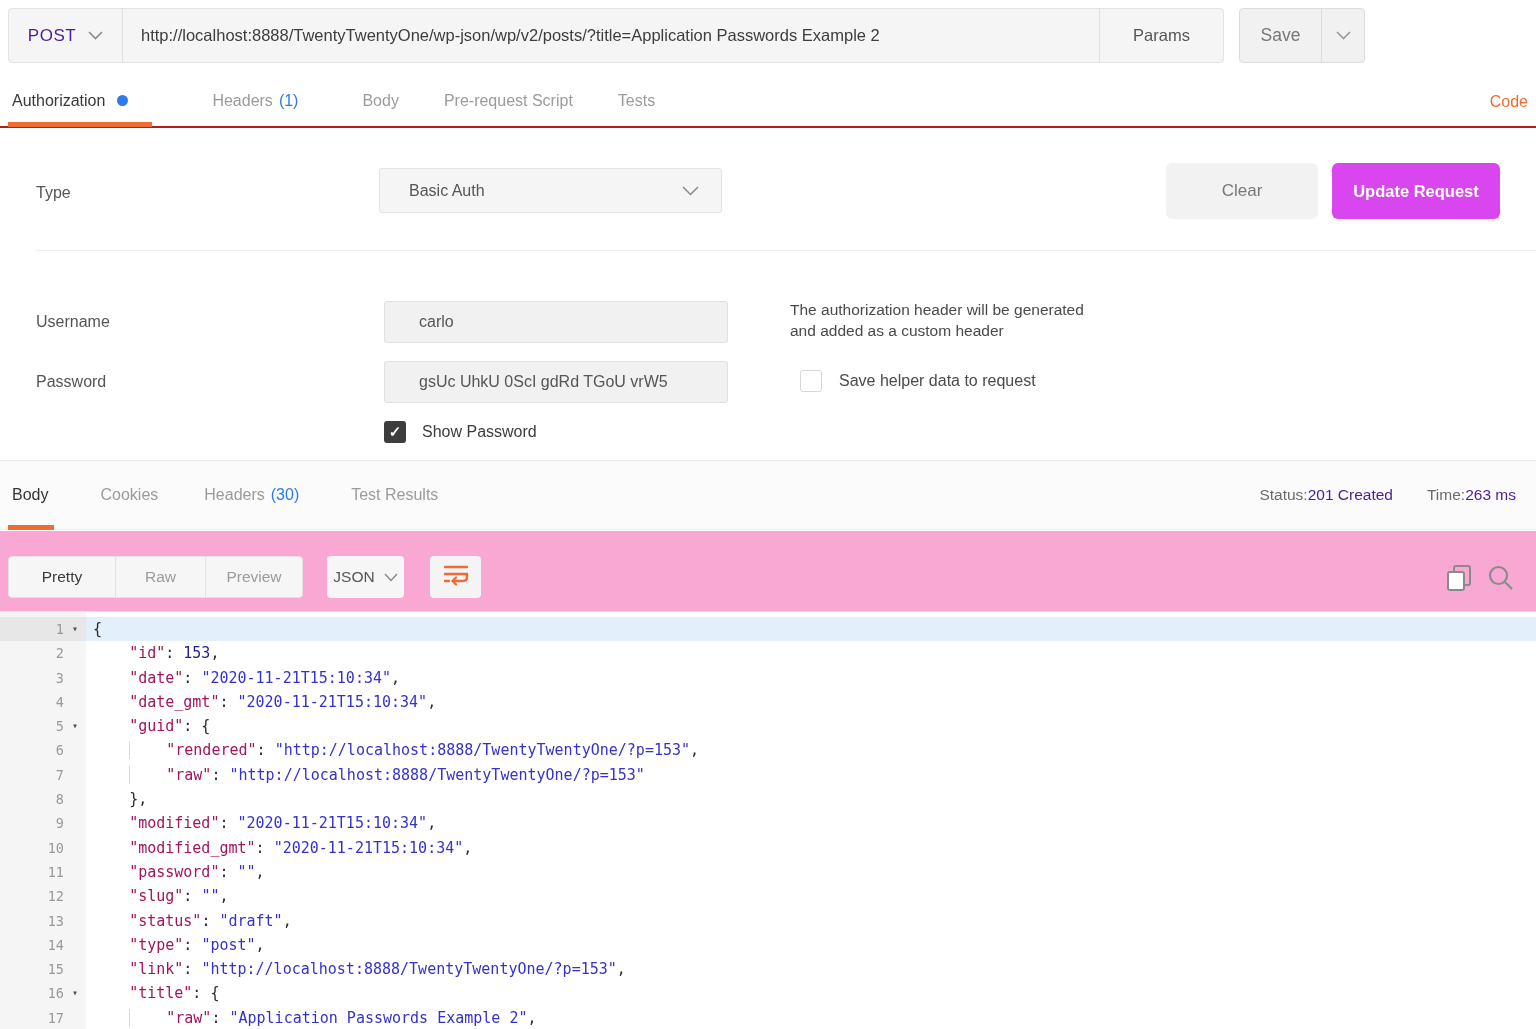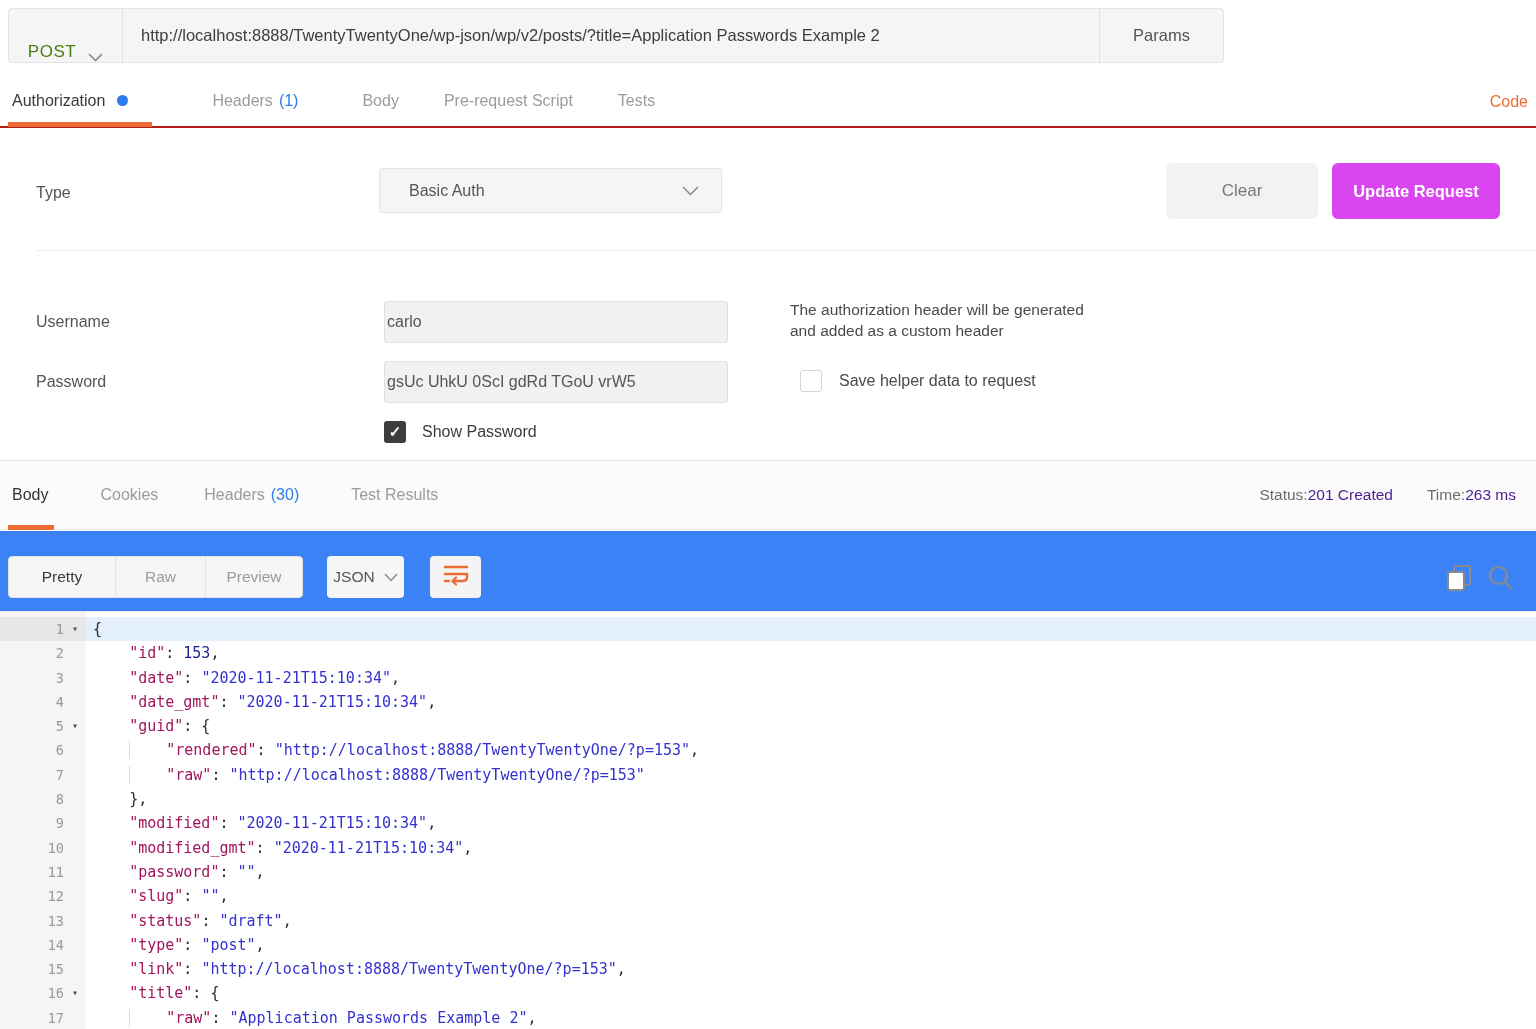--- a/index.html
+++ b/index.html
@@ -5,21 +5,21 @@
   * { margin:0; padding:0; box-sizing:border-box; }
   html,body { background:#fff; }
   #page {
     position:relative; width:1536px; height:1029px; overflow:hidden;
     background:#fff; font-family:"Liberation Sans", sans-serif; color:#3c3c3c;
   }
 
   
   #request-bar { position:absolute; top:8px; left:8px; width:1520px; height:55px; display:flex; }
   #url-group { display:flex; width:1216px; height:55px; background:#f5f5f5; border:1px solid #e3e3e3; border-radius:4px; overflow:hidden; }
-  #method-box { width:114px; display:flex; align-items:flex-end; justify-content:center; gap:12px; border-right:1px solid #e0e0e0; color:#4d7c0f; font-size:17px; letter-spacing:.5px; }
+  #method-box { width:114px; display:flex; align-items:center; justify-content:center; gap:12px; border-right:1px solid #e0e0e0; color:#4c1d95; font-size:17px; letter-spacing:.5px; }
   #url-box { flex:1; display:flex; align-items:center; padding:0 18px; border-right:1px solid #e0e0e0; color:#3d3d3d; font-size:16.5px; white-space:nowrap; overflow:hidden; }
   #params-box { width:123px; display:flex; align-items:center; justify-content:center; color:#555; font-size:16.5px; }
   #send-group { display:flex; width:151px; height:55px; margin-left:15px; background:#1584e4; border-radius:4px; overflow:hidden; }
   #send-main { flex:1; display:flex; align-items:center; justify-content:center; color:#fff; font-size:17.5px; font-weight:700; }
   #send-caret { width:47px; display:flex; align-items:center; justify-content:center; border-left:1px solid #0f74cf; color:#cfe6fb; }
   #save-group { display:flex; width:126px; height:55px; margin-left:15px; background:#f1f1f1; border:1px solid #dcdcdc; border-radius:4px; overflow:hidden; }
   #save-main { flex:1; display:flex; align-items:center; justify-content:center; color:#777; font-size:17.5px; }
   #save-caret { width:43px; display:flex; align-items:center; justify-content:center; border-left:1px solid #dcdcdc; color:#999; }
   .chev svg { display:block; }
 
@@ -41,21 +41,21 @@
   #auth-panel { position:absolute; top:128px; left:0; width:1536px; height:332px; background:#fff; }
   .form-label { position:absolute; left:36px; color:#555; font-size:16px; }
   #type-label { top:56px; }
   #type-select { position:absolute; left:379px; top:40px; width:343px; height:45px; background:#f5f5f5; border:1px solid #e3e3e3; border-radius:3px; display:flex; align-items:center; padding:0 22px 0 29px; color:#555; font-size:16px; }
   #type-select .chev { margin-left:auto; color:#8a8a8a; }
   #clear-button { position:absolute; left:1166px; top:35px; width:152px; height:56px; background:#f2f2f2; border:none; border-radius:6px; display:flex; align-items:center; justify-content:center; color:#777; font-size:17px; }
   #update-button { position:absolute; left:1332px; top:35px; width:168px; height:56px; background:#d946ef; border-radius:6px; display:flex; align-items:center; justify-content:center; color:#fff; font-size:16.5px; font-weight:700; }
   #auth-divider { position:absolute; left:36px; right:0; top:122px; height:1px; background:#eeeeee; }
   #username-label { top:185px; }
   #password-label { top:245px; }
-  .auth-input { position:absolute; left:384px; width:344px; height:42px; background:#f1f1f1; border:1px solid #e0e0e0; border-radius:3px; padding:0 2px; color:#555; font-size:16px; font-family:"Liberation Sans", sans-serif; outline:none; }
+  .auth-input { position:absolute; left:384px; width:344px; height:42px; background:#f1f1f1; border:1px solid #e0e0e0; border-radius:3px; padding:0 34px; color:#555; font-size:16px; font-family:"Liberation Sans", sans-serif; outline:none; }
   #username-input { top:173px; }
   #password-input { top:233px; }
   .cb { width:22px; height:22px; border-radius:3px; flex:none; }
   .cb.checked { background:#3d3d3d; color:#fff; display:flex; align-items:center; justify-content:center; font-size:15px; font-weight:700; }
   .cb.unchecked { background:#fff; border:1px solid #d6d6d6; }
   #show-password-row { position:absolute; left:384px; top:293px; display:flex; align-items:center; gap:16px; color:#3c3c3c; font-size:16px; }
   #helper-note { position:absolute; left:790px; top:171px; color:#4a4a4a; font-size:15.5px; line-height:21px; }
   #save-helper-row { position:absolute; left:792px; top:242px; display:flex; align-items:center; gap:17px; color:#4a4a4a; font-size:16px;padding-left:8px; }
 
   
@@ -65,21 +65,21 @@
   .resptab.active::after { content:""; position:absolute; left:-4px; right:-6px; bottom:-1px; height:5px; background:#ee6b33; }
   #rtab-body { margin-left:12px; }
   #rtab-cookies { margin-left:52px; }
   #rtab-headers { margin-left:46px; }
   #rtab-tests { margin-left:52px; }
   #resp-meta { position:absolute; right:20px; top:0; height:100%; display:flex; align-items:center; gap:34px; font-size:15.5px; }
   .meta-label { color:#6b6b6b; }
   .meta-value { color:#4c1d95; }
 
   
-  #resp-toolbar { position:absolute; top:531px; left:0; width:1536px; height:80px; background:#3b82f6; }
+  #resp-toolbar { position:absolute; top:531px; left:0; width:1536px; height:80px; background:#f9a8d4; }
   #view-seg { position:absolute; left:8px; top:25px; height:42px; display:flex; background:#f6f6f6; border:1px solid #e2e2e2; border-radius:4px; overflow:hidden; }
   .seg { display:flex; align-items:center; justify-content:center; font-size:15.5px; color:#9b9b9b; }
   .seg + .seg { border-left:1px solid #e2e2e2; }
   .seg.active { color:#3a3a3a; }
   #seg-pretty { width:106px; } #seg-raw { width:90px; } #seg-preview { width:97px; }
   #json-select { position:absolute; left:327px; top:25px; width:77px; height:42px; background:#f6f6f6; border-radius:4px; display:flex; align-items:center; justify-content:center; gap:9px; color:#555; font-size:15.5px; }
   #json-select .chev { color:#8a8a8a; }
   #wrap-button { position:absolute; left:430px; top:25px; width:51px; height:42px; background:#f4f4f4; border-radius:4px; display:flex; align-items:center; justify-content:center; color:#ee6b33; }
   #copy-button { position:absolute; right:64px; top:33px; color:#8a8a8a; }
   #search-button { position:absolute; right:22px; top:33px; color:#8a8a8a; }
@@ -113,20 +113,30 @@
             </svg>
         </span>
       </div>
       <div id="url-box">
         <span>http://localhost:8888/TwentyTwentyOne/wp-json/wp/v2/posts/?title=Application Passwords Example 2</span>
       </div>
       <div id="params-box">
         <span>Params</span>
       </div>
     </div>
+    <div id="save-group">
+      <div id="save-main">
+        <span>Save</span>
+      </div>
+      <div id="save-caret" class="chev">
+        <svg width="15" height="9" viewBox="0 0 15 9">
+            <polyline points="1,1 7.5,7.5 14,1" fill="none" stroke="currentColor" stroke-width="1.6"></polyline>
+          </svg>
+      </div>
+    </div>
   </div>
 
   <div id="req-tabs">
     <div class="rtab active" id="tab-authorization">
       <span>Authorization</span>
       <span id="auth-dot"></span>
     </div>
     <div class="rtab" id="tab-headers">
       <span>Headers</span>
       <span class="tab-count">(1)</span>

